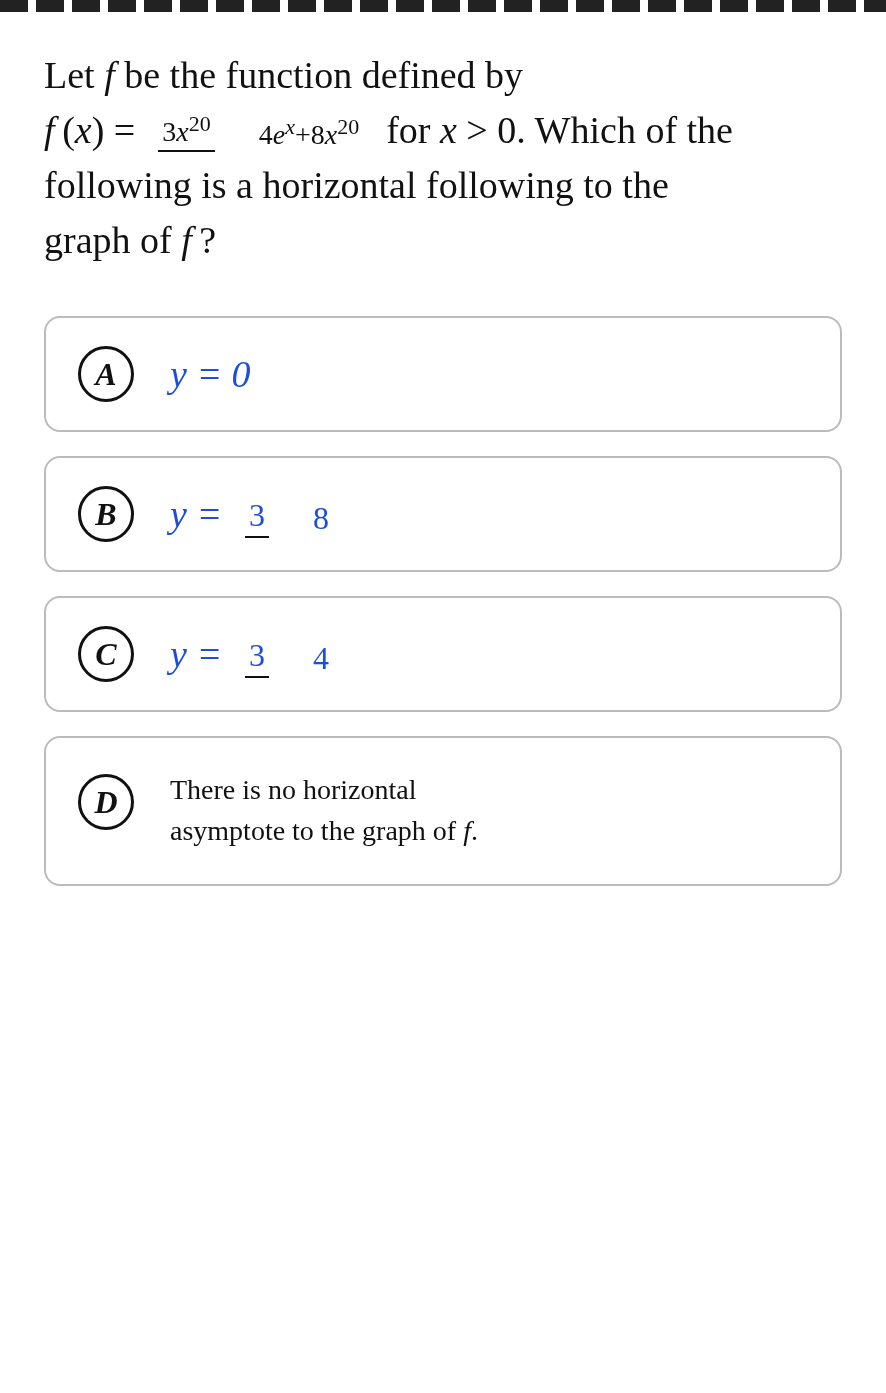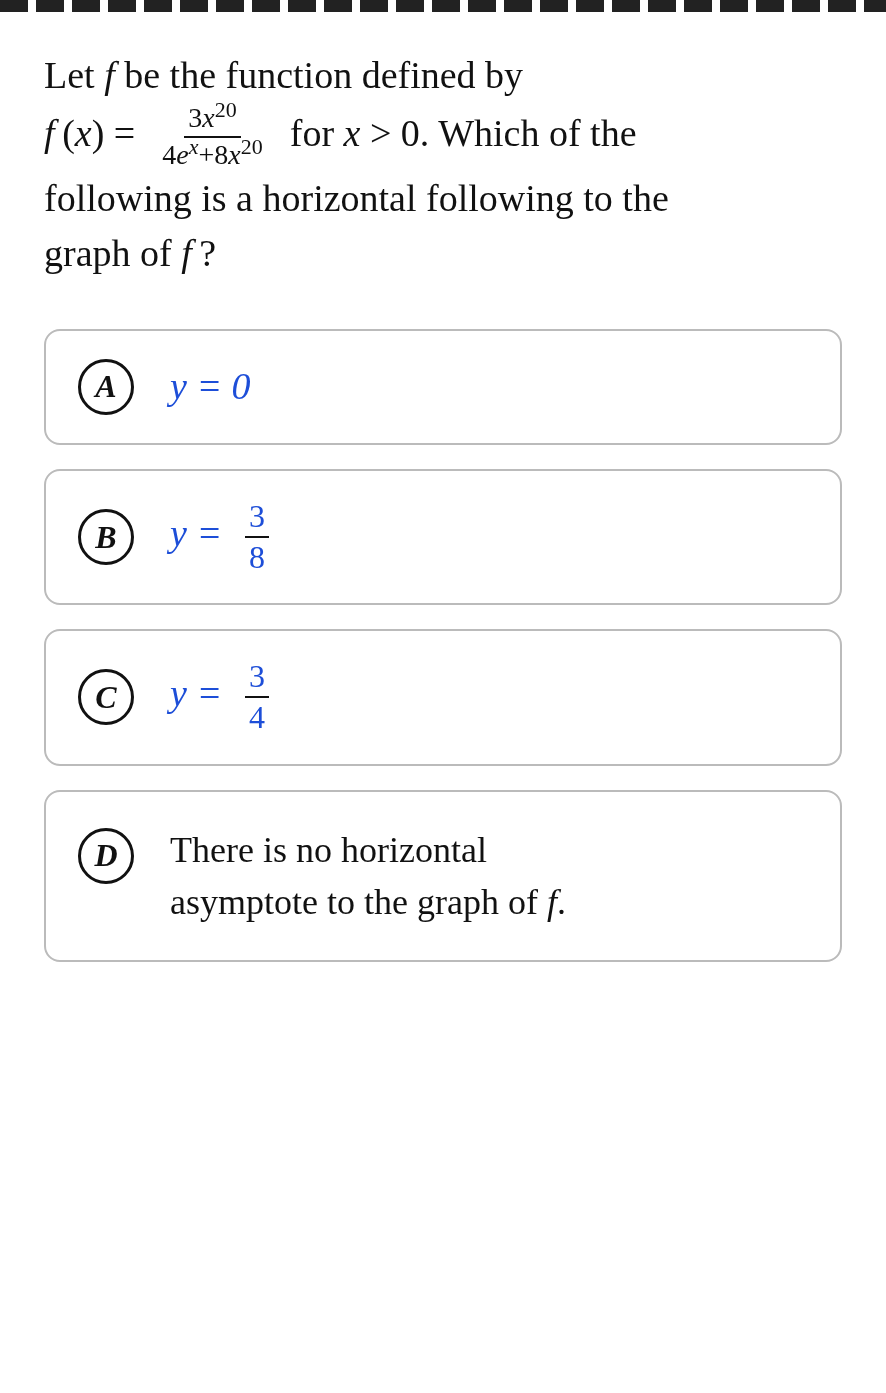--- a/index.html
+++ b/index.html
@@ -34,36 +34,36 @@
 
     .question-text {
       font-size: 38px;
       line-height: 1.45;
       color: #111;
       margin-bottom: 48px;
     }
 
     .fraction-container {
       display: inline-flex;
-      flex-direction: column;
       align-items: center;
       vertical-align: middle;
       margin: 0 4px;
       line-height: 1.1;
     }
 
     .fraction-numerator {
       font-size: 28px;
       border-bottom: 2px solid #111;
       padding: 0 4px 2px 4px;
     }
 
     .fraction-denominator {
       font-size: 28px;
       padding: 2px 4px 0 4px;
+      margin-left: 40px;
     }
 
     .sup {
       font-size: 22px;
       vertical-align: super;
       line-height: 0;
     }
 
     .options-list {
       display: flex;
@@ -100,21 +100,21 @@
     }
 
     .option-content {
       font-size: 38px;
       color: #1d4ed8;
       font-style: italic;
       line-height: 1.4;
     }
 
     .option-d-text {
-      font-size: 36px;
+      font-size: 28px;
       font-style: normal;
       font-family: Georgia, serif;
       color: #111;
       line-height: 1.45;
     }
 
     .option-d-text em {
       font-style: italic;
     }
   </style>

